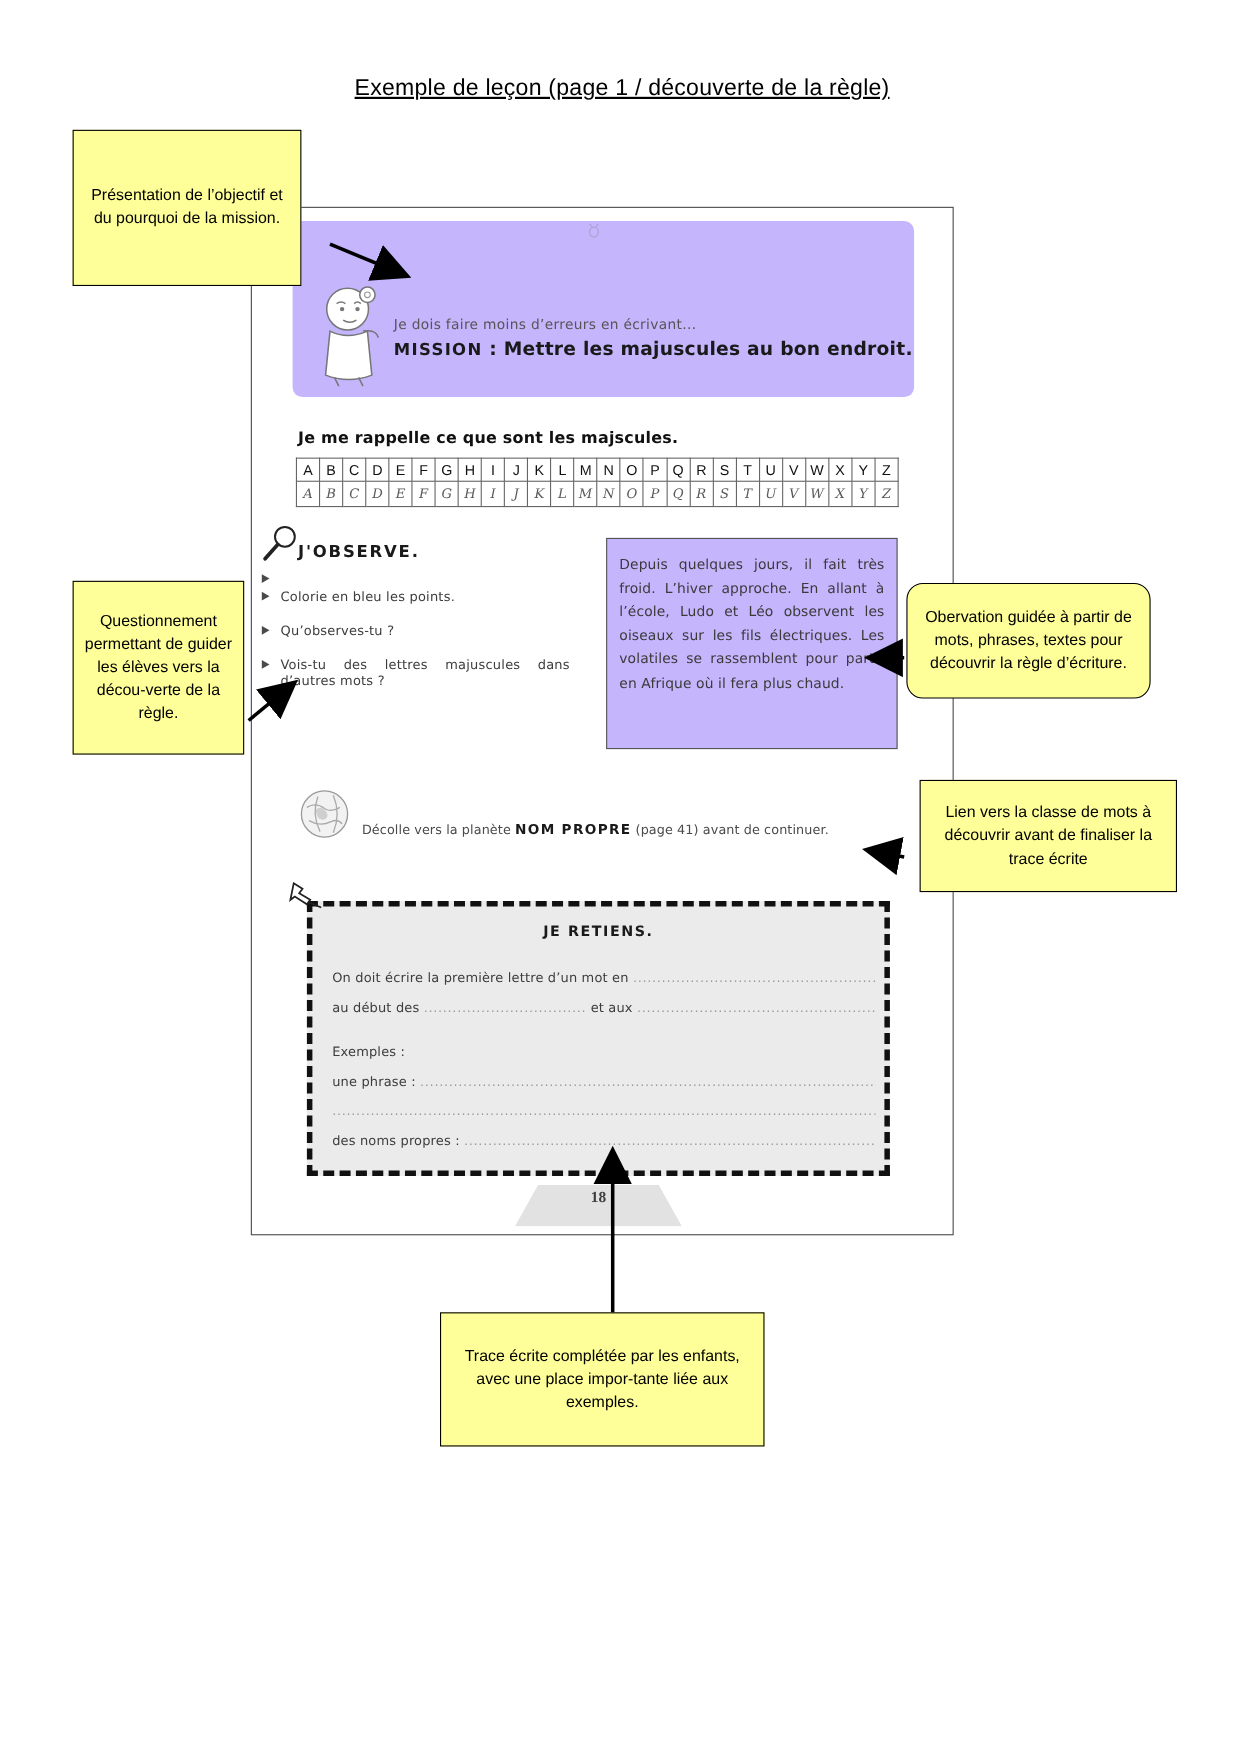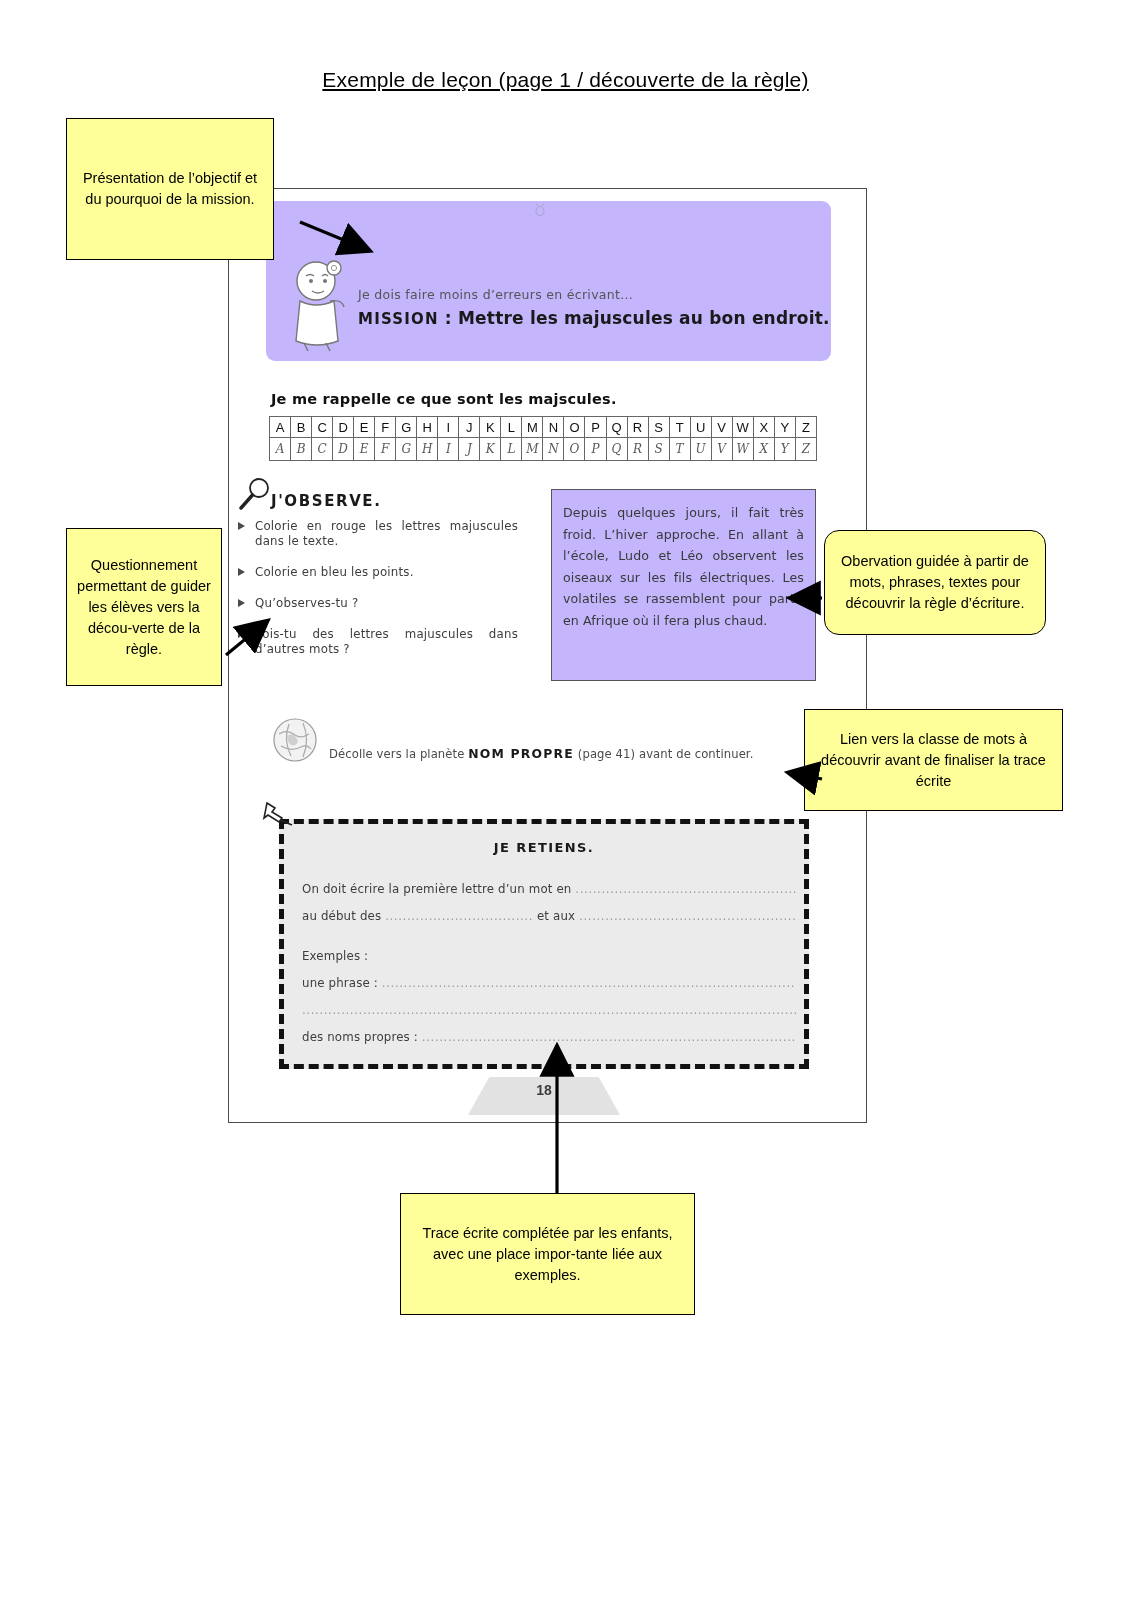--- a/index.html
+++ b/index.html
@@ -113,33 +113,33 @@
   .pin{position:absolute;left:-22px;top:-26px;width:34px;height:34px;}
 
   
   .pagenum-shape{
     position:absolute;left:239px;top:888px;width:152px;height:38px;
     background:#e2e2e2;clip-path:polygon(14% 0,86% 0,100% 100%,0 100%);
   }
   .pagenum{
     position:absolute;left:239px;top:893px;width:152px;text-align:center;
     font-size:14px;font-weight:bold;color:#3d3d3d;
-    font-family:Liberation Sans, sans-serif;
+    font-family:Liberation Serif, serif;
   }
 
   
   .note{
     position:absolute;background:#ffff99;border:1.5px solid #000;
     box-sizing:border-box;display:flex;align-items:center;justify-content:center;
     text-align:center;font-size:14.5px;line-height:21px;color:#000;padding:6px 8px;
   }
   #note-objectif{left:66px;top:118px;width:208px;height:142px;}
   #note-questionnement{left:66px;top:528px;width:156px;height:158px;}
   #note-observation{left:824px;top:530px;width:222px;height:105px;border-radius:15px;}
-  #note-lien{left:804px;top:709px;width:259px;height:102px;}
+  #note-lien{left:836px;top:709px;width:234px;height:102px;}
   #note-trace{left:400px;top:1193px;width:295px;height:122px;}
 
   
   .links{position:absolute;left:0;top:0;width:1131px;height:1600px;pointer-events:none;}
 </style>
 </head>
 <body>
 
 <div class="page-title">Exemple de leçon  (page 1 / découverte de la règle)</div>
 
@@ -231,21 +231,21 @@
         </tr>
   </tbody>
     </table>
 
   <svg class="loupe" viewBox="0 0 34 34">
     <circle cx="20" cy="11" r="9" fill="none" stroke="#222" stroke-width="1.8"></circle>
     <line x1="13.5" y1="18" x2="2" y2="31" stroke="#222" stroke-width="3.4" stroke-linecap="round"></line>
   </svg>
   <div class="observe-title">J'OBSERVE.</div>
   <div class="obs-list">
-    <div class="obs-item"><span class="bullet"></span><span>Colorie en rouge les lettres majuscules dans le texte.</span></div>
+    <div class="obs-item"><span class="bullet"></span></div>
     <div class="obs-item"><span class="bullet"></span><span>Colorie en bleu les points.</span></div>
     <div class="obs-item"><span class="bullet"></span><span>Qu’observes-tu ?</span></div>
     <div class="obs-item"><span class="bullet"></span><span>Vois-tu des lettres majuscules dans d’autres mots ?</span></div>
   </div>
 
   <div class="textbox">Depuis quelques jours, il fait très froid. L’hiver approche. En allant à l’école, Ludo et Léo observent les oiseaux sur les fils électriques. Les volatiles se rassemblent pour partir en Afrique où il fera plus chaud.</div>
 
   <svg class="planet" viewBox="0 0 56 56">
     <circle cx="28" cy="28" r="21" fill="#f2f2f2" stroke="#999" stroke-width="1.2"></circle>
     <path d="M12 22 q8 -5 16 1 q6 4 14 -1" fill="none" stroke="#aaa" stroke-width="1.2"></path>

